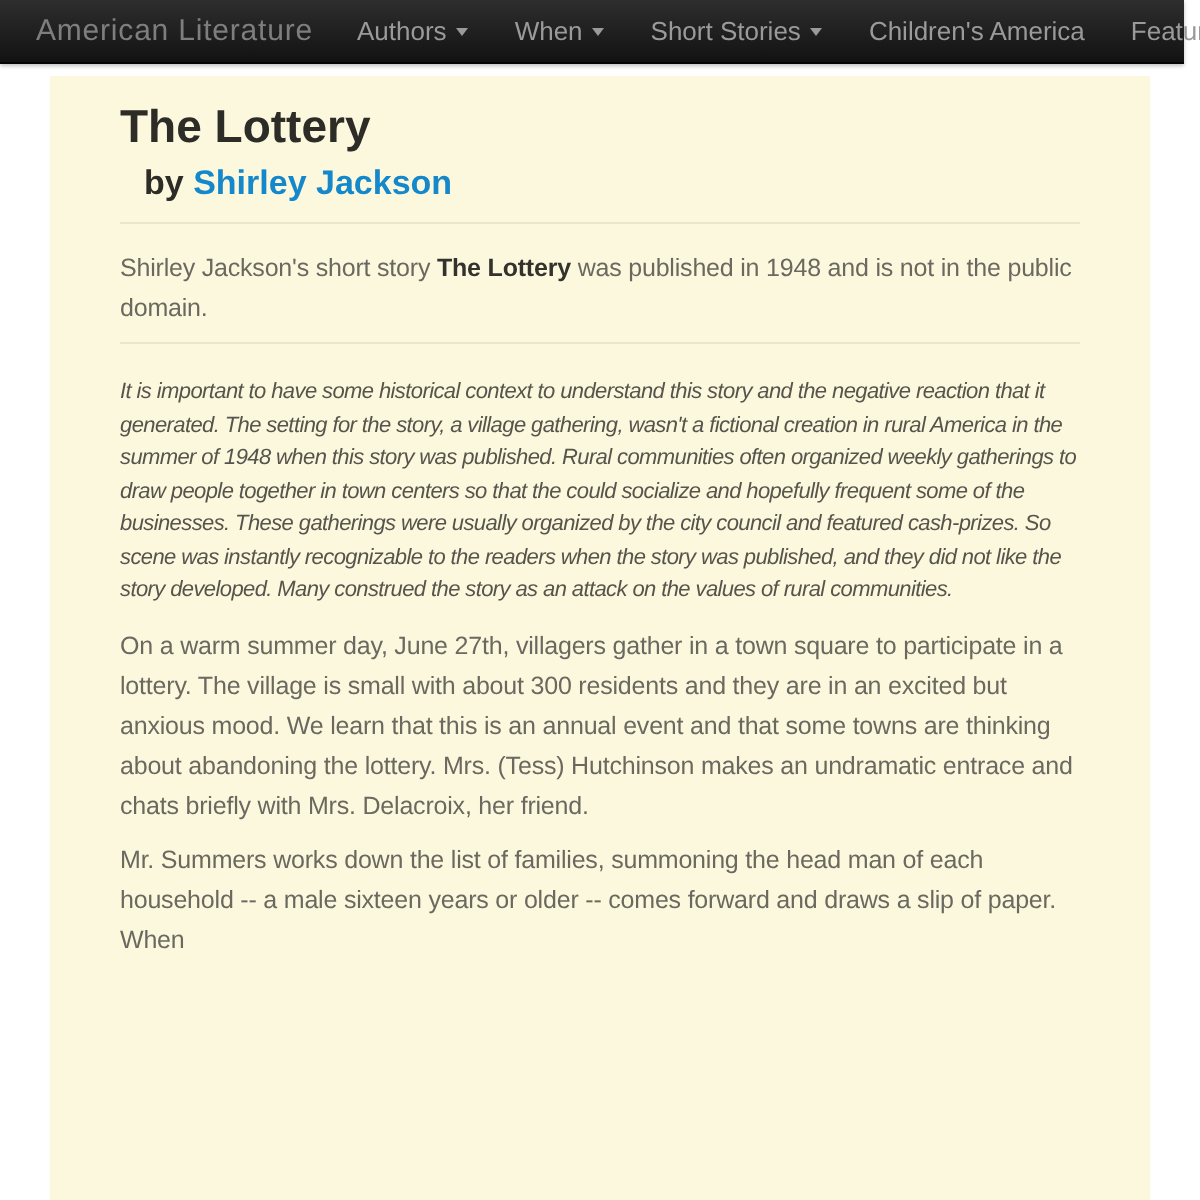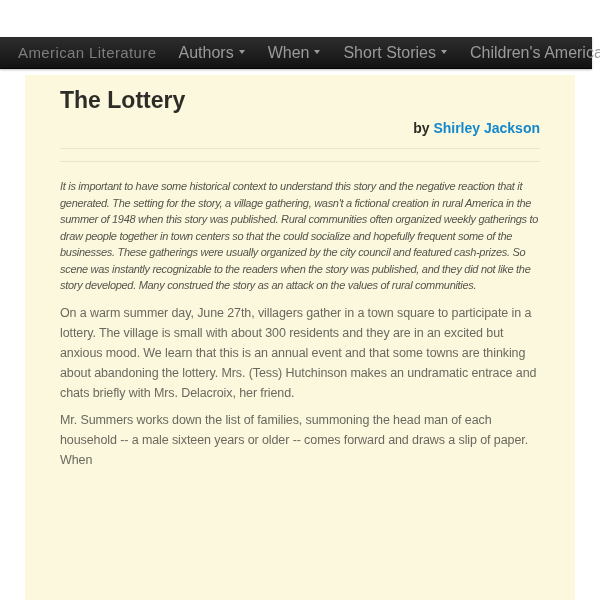--- a/index.html
+++ b/index.html
@@ -15,35 +15,34 @@
   
   .navbar {
     width: 592px;
     height: 32px;
     display: flex;
     align-items: center;
     background: linear-gradient(#2e2e2e, #121212);
     border-bottom: 1px solid #050505;
     padding: 0 2px 0 18px;
     box-shadow: 0 1px 2px rgba(0,0,0,.25);
-    margin-top: 37px;
   }
   .brand {
     color: #7e7e7e;
     font-size: 15px;
     letter-spacing: .4px;
     text-decoration: none;
     margin-right: 22px;
     white-space: nowrap;
     cursor: pointer;
   }
   .nav-links { display: flex; align-items: center; flex: 1; }
   .nav-item {
     color: #9a9a9a;
-    font-size: 16px;
+    font-size: 13px;
     text-decoration: none;
     margin-right: 23px;
     white-space: nowrap;
     cursor: pointer;
   }
   .caret {
     display: inline-block;
     width: 0; height: 0;
     border-left: 3.5px solid transparent;
     border-right: 3.5px solid transparent;
@@ -62,26 +61,25 @@
     min-height: 562px;
   }
   .page-title {
     font-size: 23px;
     line-height: 27px;
     font-weight: 700;
     color: #2d2c27;
     margin: 0 0 4px;
   }
   .byline {
-    font-size: 14px;
+    font-size: 17px;
     line-height: 21px;
     font-weight: 700;
     color: #2d2c27;
-    margin: 0 0 9px;
-    text-align: right;
+    margin: 0 12px 9px;
   }
   .author-link {
     color: #1488cb;
     text-decoration: none;
     cursor: pointer;
   }
   hr.rule {
     border: none;
     border-top: 1px solid #e9e6cb;
     margin: 0 0 12px;
@@ -121,20 +119,21 @@
 </nav>
 
 <main class="page">
   <h1 class="page-title">The Lottery</h1>
   <h2 class="byline">
     <span>by</span>
     <a class="author-link">Shirley Jackson</a>
   </h2>
   <hr class="rule">
 
+  <p class="body-text"><span>Shirley Jackson's short story </span><strong class="inline-bold">The Lottery</strong><span> was published in 1948 and is not in the public domain.</span></p>
 
 
   <hr class="rule rule-mid">
 
   <p class="context-note">It is important to have some historical context to understand this story and the negative reaction that it generated. The setting for the story, a village gathering, wasn't a fictional creation in rural America in the summer of 1948 when this story was published. Rural communities often organized weekly gatherings to draw people together in town centers so that the could socialize and hopefully frequent some of the businesses. These gatherings were usually organized by the city council and featured cash-prizes. So scene was instantly recognizable to the readers when the story was published, and they did not like the story developed. Many construed the story as an attack on the values of rural communities.</p>
 
   <p class="body-text">On a warm summer day, June 27th, villagers gather in a town square to participate in a lottery. The village is small with about 300 residents and they are in an excited but anxious mood. We learn that this is an annual event and that some towns are thinking about abandoning the lottery. Mrs. (Tess) Hutchinson makes an undramatic entrace and chats briefly with Mrs. Delacroix, her friend.</p>
   <p class="body-text">Mr. Summers works down the list of families, summoning the head man of each household -- a male sixteen years or older -- comes forward and draws a slip of paper. When</p>
 </main>
 

